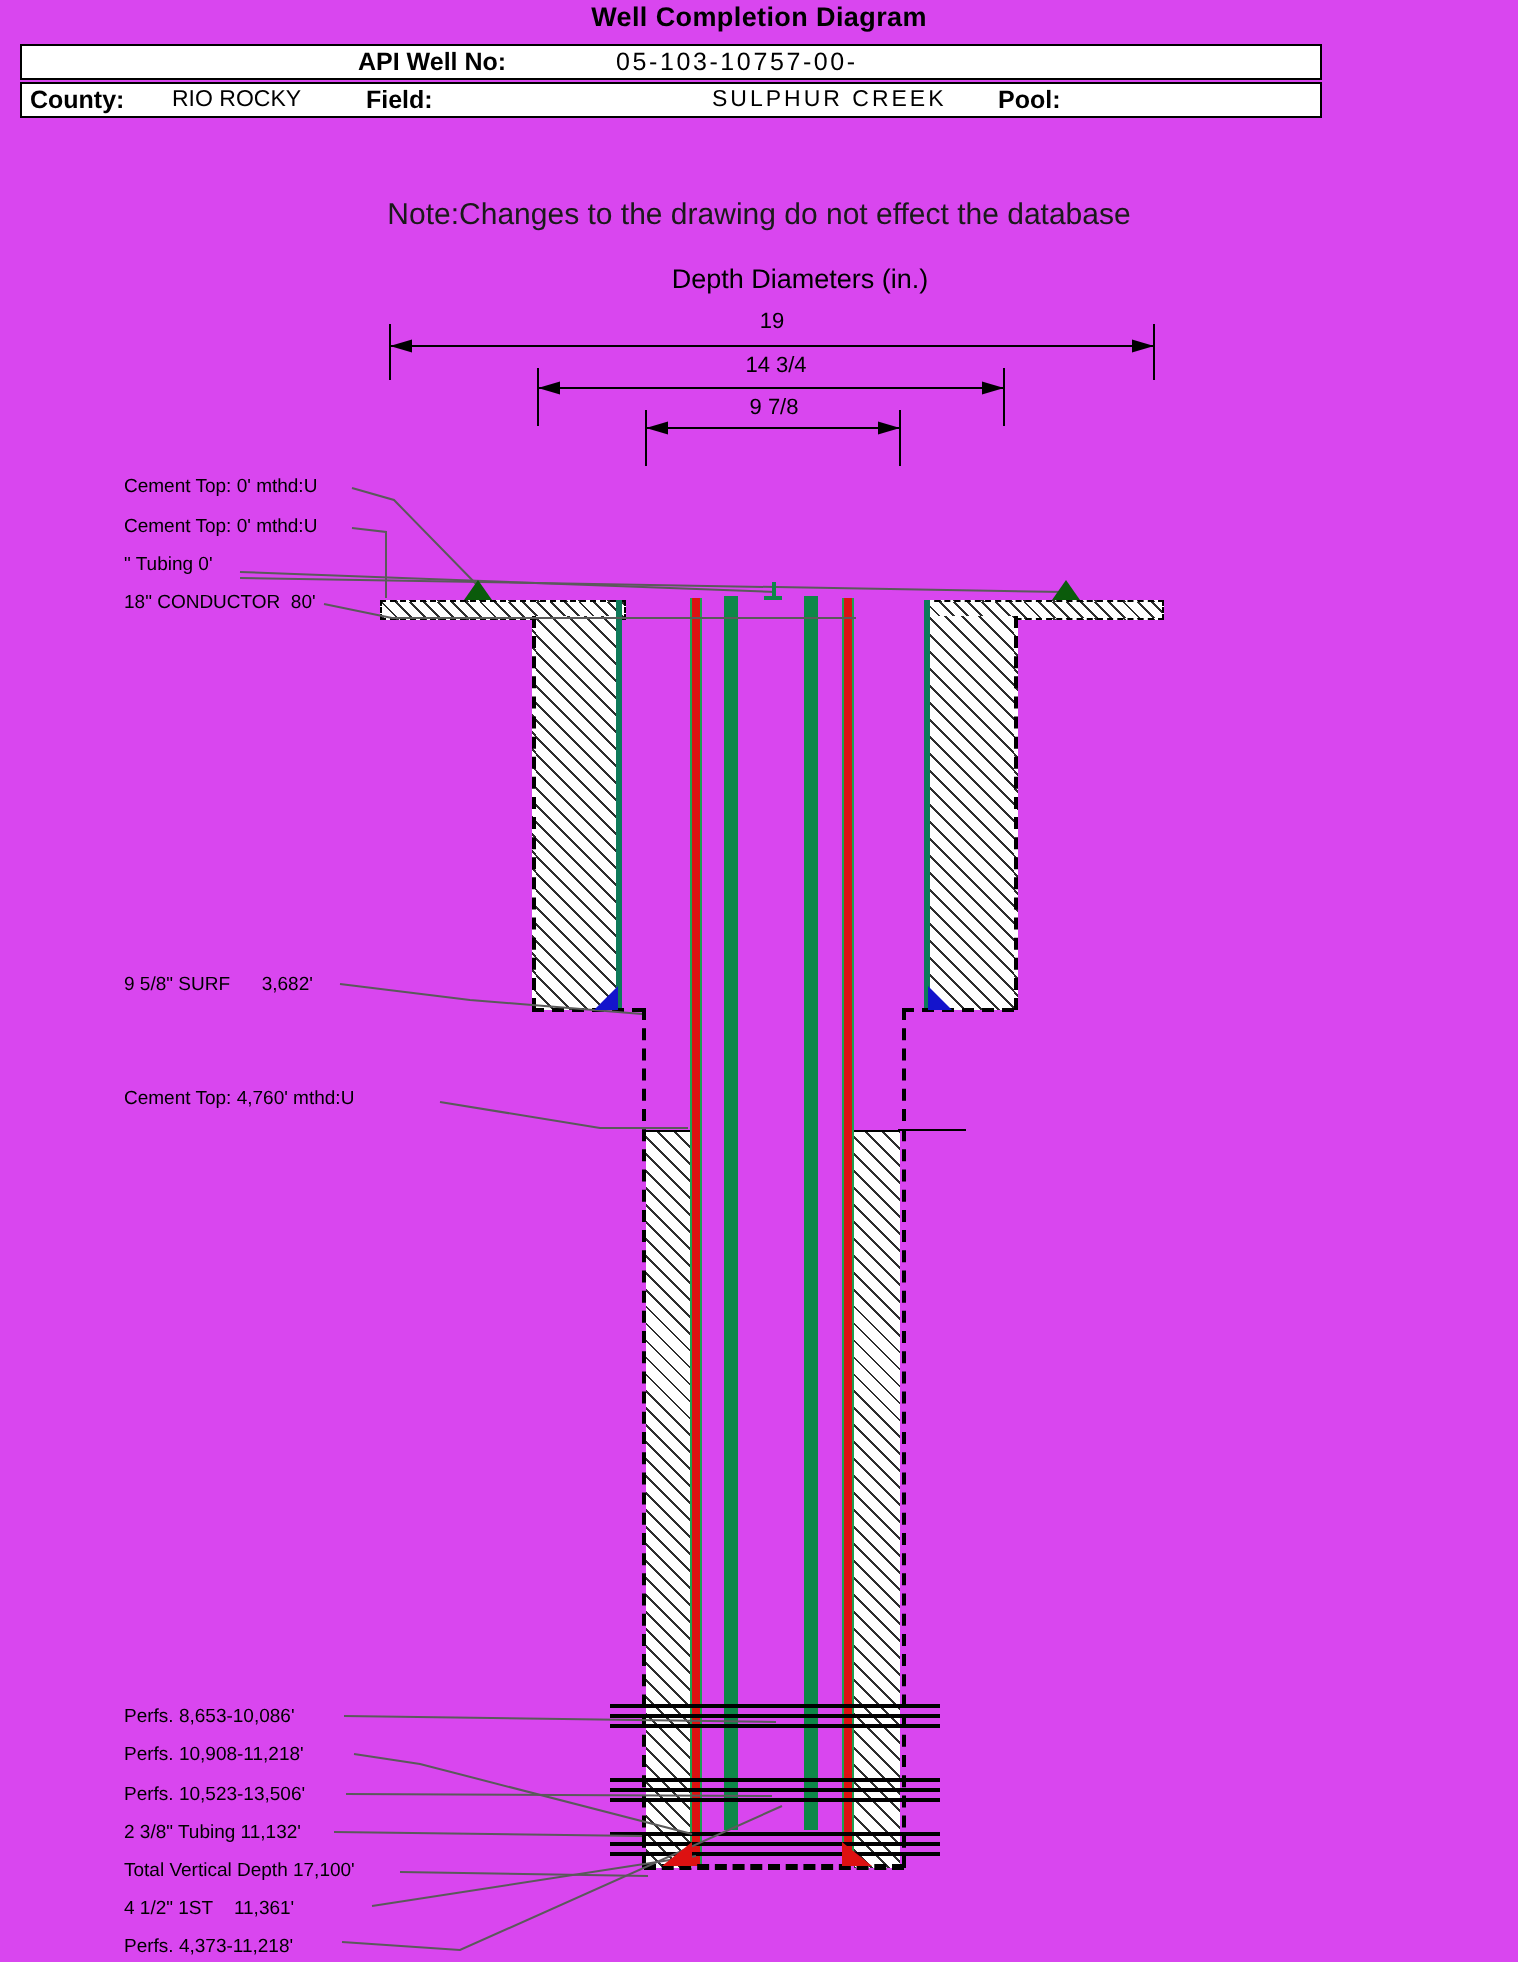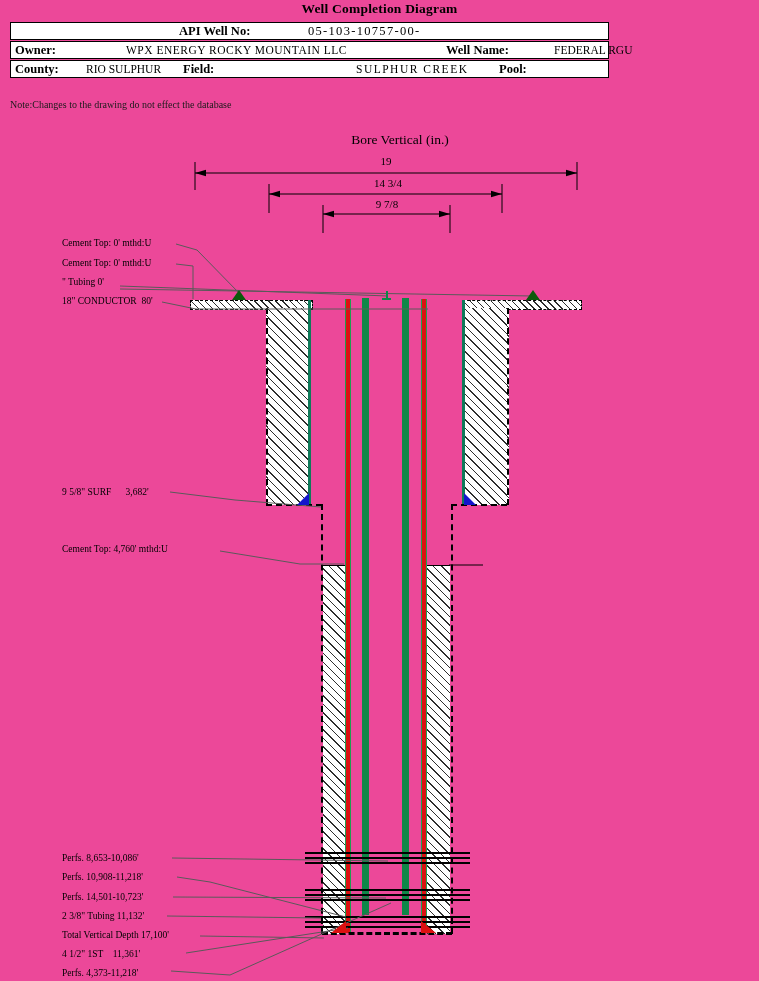--- a/index.html
+++ b/index.html
@@ -1,28 +1,28 @@
 <!DOCTYPE html>
 <html><head>
 <meta charset="utf-8">
 <style>
   html,body{margin:0;padding:0;background:#fff;}
   .canvas{
-    position:relative;width:759px;height:981px;background:#ec4899;overflow:hidden;
-    font-family:Liberation Serif, serif;color:#000;
+    position:relative;width:759px;height:981px;background:#d946ef;overflow:hidden;
+    font-family:Liberation Sans, sans-serif;color:#000;
   }
   .abs{position:absolute;}
   
   .page-title{left:0;right:0;top:1px;text-align:center;font-size:13.5px;font-weight:bold;letter-spacing:.2px;}
-  .hdr-table{left:10px;top:22px;width:599px;}
+  .hdr-table{left:10px;top:22px;width:651px;}
   .hdr-row{position:relative;height:16px;border:1px solid #000;margin-bottom:1px;background:#fff;}
   .hdr-row span{position:absolute;top:1px;line-height:14px;white-space:pre;}
   .lbl{font-weight:bold;font-size:12.5px;}
   .val{font-size:11.5px;text-align:center;}
-  .note-line{left:10px;top:99px;width:739px;text-align:left;font-size:10px;color:#1a1a1a;}
+  .note-line{left:10px;top:99px;width:739px;text-align:center;font-size:15px;color:#1a1a1a;}
   
   .bore-title{left:40px;top:132px;width:720px;text-align:center;font-size:13.5px;}
   .dim-text{font-size:11px;transform:translateX(-50%);white-space:pre;}
   
   .hatch{background-image:repeating-linear-gradient(45deg,rgba(0,0,0,.82) 0px,rgba(0,0,0,.82) 1px,transparent 1px,transparent 6px);background-color:#fff;}
   .hatch-fine{background-image:repeating-linear-gradient(45deg,rgba(0,0,0,.82) 0px,rgba(0,0,0,.82) 1px,transparent 1px,transparent 5px);background-color:#fff;}
   .dashed-v{width:0;border-left:2px dashed #000;}
   .dashed-h{height:0;border-top:2px dashed #000;}
   .callout{left:62px;font-size:9.5px;white-space:pre;line-height:11px;text-align:right;}
   .perf{left:305px;width:165px;height:2px;background:#000;}
@@ -34,38 +34,32 @@
 <div class="canvas">
 
   <div class="abs page-title">Well Completion Diagram</div>
 
   <div class="abs hdr-table">
     <div class="hdr-row">
       <span class="lbl" style="left:168px">API Well No:</span>
       <span class="val" style="left:297px;letter-spacing:1.3px;font-size:12.5px">05-103-10757-00-</span>
     </div>
     <div class="hdr-row">
-      <span class="lbl" style="left:4px">Owner:</span>
-      <span class="val" style="left:115px;letter-spacing:.5px">WPX ENERGY ROCKY MOUNTAIN LLC</span>
-      <span class="lbl" style="left:435px">Well Name:</span>
-      <span class="val" style="left:543px">FEDERAL RGU</span>
-    </div>
-    <div class="hdr-row">
       <span class="lbl" style="left:4px">County:</span>
-      <span class="val" style="left:75px">RIO SULPHUR</span>
+      <span class="val" style="left:75px">RIO ROCKY</span>
       <span class="lbl" style="left:172px">Field:</span>
       <span class="val" style="left:345px;letter-spacing:1.5px">SULPHUR CREEK</span>
       <span class="lbl" style="left:488px">Pool:</span>
       <span class="val" style="left:540px"></span>
     </div>
   </div>
 
   <div class="abs note-line">Note:Changes to the drawing do not effect the database</div>
 
-  <div class="abs bore-title">Bore Vertical (in.)</div>
+  <div class="abs bore-title">Depth Diameters (in.)</div>
   <div class="abs dim-text" style="left:386px;top:155px">19</div>
   <div class="abs dim-text" style="left:388px;top:177px">14 3/4</div>
   <div class="abs dim-text" style="left:387px;top:198px">9 7/8</div>
 
   <div class="abs hatch-fine" style="left:190px;top:300px;width:121px;height:8px;border:1px dashed #000"></div>
   <div class="abs hatch-fine" style="left:462px;top:300px;width:118px;height:8px;border:1px dashed #000"></div>
 
   <div class="abs hatch" style="left:266px;top:308px;width:42px;height:197px;border-left:2px dashed #000"></div>
   <div class="abs hatch" style="left:465px;top:308px;width:42px;height:197px;border-right:2px dashed #000"></div>
 
@@ -100,21 +94,21 @@
   <div class="abs perf" style="top:926px"></div>
 
   <div class="abs callout" style="top:238px">Cement Top: 0' mthd:U</div>
   <div class="abs callout" style="top:258px">Cement Top: 0' mthd:U</div>
   <div class="abs callout" style="top:277px">" Tubing 0'</div>
   <div class="abs callout" style="top:296px">18" CONDUCTOR  80'</div>
   <div class="abs callout" style="top:487px">9 5/8" SURF      3,682'</div>
   <div class="abs callout" style="top:544px">Cement Top: 4,760' mthd:U</div>
   <div class="abs callout" style="top:853px">Perfs. 8,653-10,086'</div>
   <div class="abs callout" style="top:872px">Perfs. 10,908-11,218'</div>
-  <div class="abs callout" style="top:892px">Perfs. 14,501-10,723'</div>
+  <div class="abs callout" style="top:892px">Perfs. 10,523-13,506'</div>
   <div class="abs callout" style="top:911px">2 3/8" Tubing 11,132'</div>
   <div class="abs callout" style="top:930px">Total Vertical Depth 17,100'</div>
   <div class="abs callout" style="top:949px">4 1/2" 1ST    11,361'</div>
   <div class="abs callout" style="top:968px">Perfs. 4,373-11,218'</div>
 
   <svg class="overlay" width="759" height="981" viewBox="0 0 759 981">
 
     <g stroke="#000" stroke-width="1">
       <line x1="195" y1="173" x2="577" y2="173"></line>
       <line x1="195" y1="162" x2="195" y2="190"></line>

